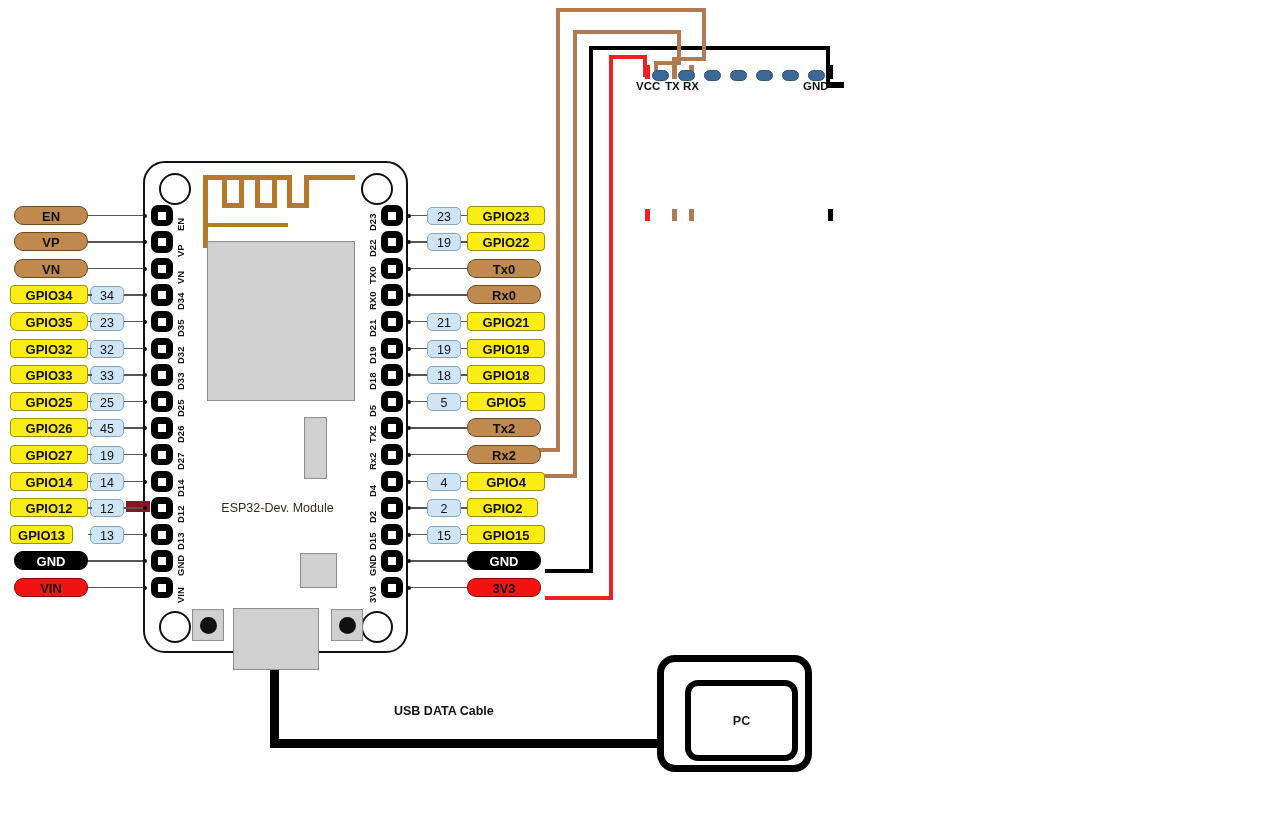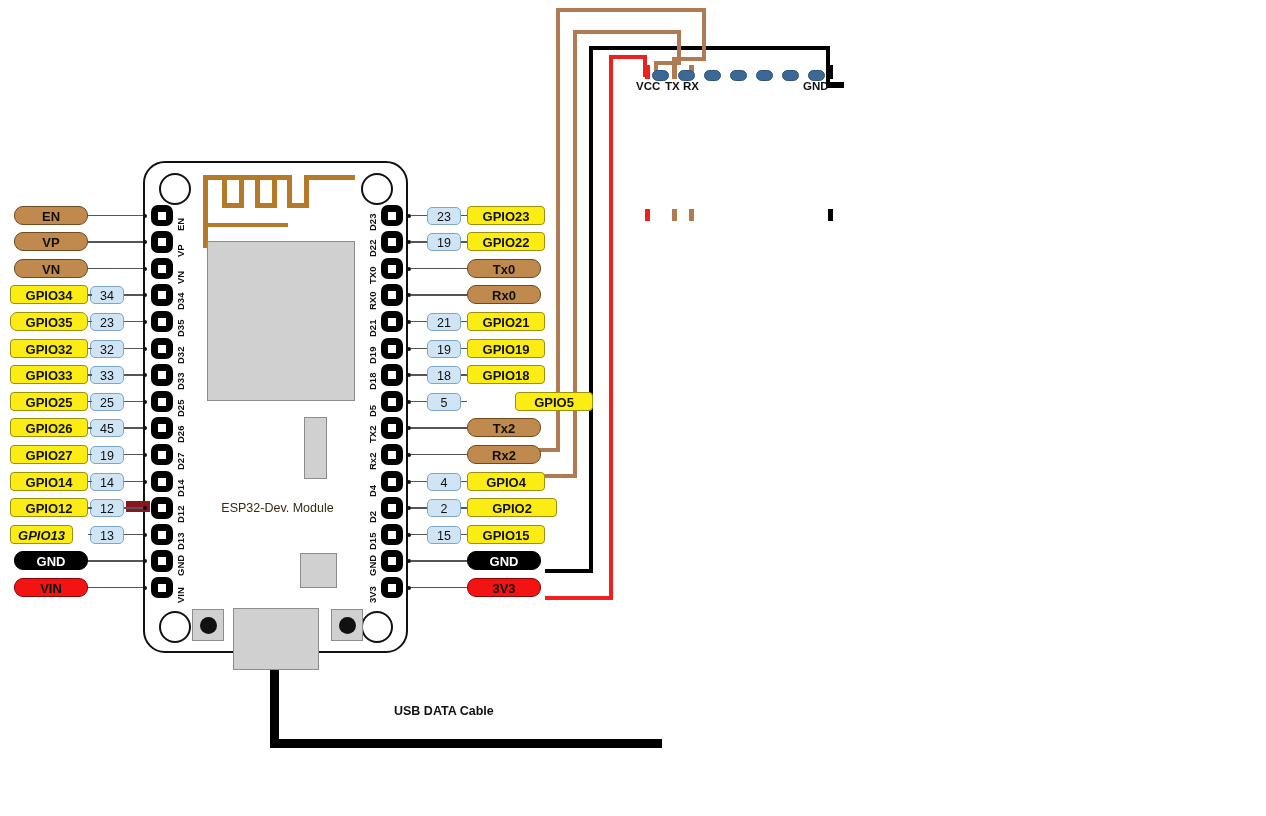--- a/index.html
+++ b/index.html
@@ -240,20 +240,25 @@
       <div class="gps-lbl" style="left: 803px; top: 80px;">GND</div>
       <div class="abs" style="left: 652px; top: 70px; width: 17px; height: 11px; border-radius: 6px; background: rgb(59, 104, 148); border: 1px solid rgb(43, 85, 125); box-sizing: border-box; z-index: 0;"></div>
       <div class="abs" style="left: 678px; top: 70px; width: 17px; height: 11px; border-radius: 6px; background: rgb(59, 104, 148); border: 1px solid rgb(43, 85, 125); box-sizing: border-box; z-index: 0;"></div>
       <div class="abs" style="left: 704px; top: 70px; width: 17px; height: 11px; border-radius: 6px; background: rgb(59, 104, 148); border: 1px solid rgb(43, 85, 125); box-sizing: border-box; z-index: 0;"></div>
       <div class="abs" style="left: 730px; top: 70px; width: 17px; height: 11px; border-radius: 6px; background: rgb(59, 104, 148); border: 1px solid rgb(43, 85, 125); box-sizing: border-box; z-index: 0;"></div>
       <div class="abs" style="left: 756px; top: 70px; width: 17px; height: 11px; border-radius: 6px; background: rgb(59, 104, 148); border: 1px solid rgb(43, 85, 125); box-sizing: border-box; z-index: 0;"></div>
       <div class="abs" style="left: 782px; top: 70px; width: 17px; height: 11px; border-radius: 6px; background: rgb(59, 104, 148); border: 1px solid rgb(43, 85, 125); box-sizing: border-box; z-index: 0;"></div>
       <div class="abs" style="left: 808px; top: 70px; width: 17px; height: 11px; border-radius: 6px; background: rgb(59, 104, 148); border: 1px solid rgb(43, 85, 125); box-sizing: border-box; z-index: 0;"></div>
     </div>
 
+  <div id="pc-outer">
+    <div id="pc-inner">
+      <div id="pc-label">PC</div>
+    </div>
+  </div>
   <div id="usb-cable-label">USB DATA Cable</div>
 
 <div class="dot" style="left: 143px; top: 213.5px;"></div>
     <div class="lbl lbl-brown" style="left: 14px; top: 205.5px; width: 74px;">EN</div>
     <div class="lead" style="left: 88px; top: 214.5px; width: 55px;"></div>
     <div class="dot" style="left: 143px; top: 240.1px;"></div>
     <div class="lbl lbl-brown" style="left: 14px; top: 232.1px; width: 74px;">VP</div>
     <div class="lead" style="left: 88px; top: 241.1px; width: 55px;"></div>
     <div class="dot" style="left: 143px; top: 266.7px;"></div>
     <div class="lbl lbl-brown" style="left: 14px; top: 258.7px; width: 74px;">VN</div>
@@ -297,21 +302,21 @@
     <div class="lbl lbl-yellow" style="left: 10px; top: 471.5px; width: 78px;">GPIO14</div>
     <div class="num" style="left: 90px; top: 472.5px;">14</div>
     <div class="lead" style="left: 88px; top: 480.5px; width: 4px;"></div>
     <div class="lead" style="left: 124px; top: 480.5px; width: 19px;"></div>
     <div class="dot" style="left: 143px; top: 506.1px;"></div>
     <div class="lbl lbl-yellow" style="left: 10px; top: 498.1px; width: 78px;">GPIO12</div>
     <div class="num" style="left: 90px; top: 499.1px;">12</div>
     <div class="lead" style="left: 88px; top: 507.1px; width: 4px;"></div>
     <div class="lead" style="left: 124px; top: 507.1px; width: 19px;"></div>
     <div class="dot" style="left: 143px; top: 532.7px;"></div>
-    <div class="lbl lbl-yellow" style="left: 10px; top: 524.7px; width: 63px; font-style: italic;">GPIO13</div>
+    <div class="lbl lbl-yellow" style="left: 10px; top: 524.7px; width: 63px;">GPIO13</div>
     <div class="num" style="left: 90px; top: 525.7px;">13</div>
     <div class="lead" style="left: 88px; top: 533.7px; width: 4px;"></div>
     <div class="lead" style="left: 124px; top: 533.7px; width: 19px;"></div>
     <div class="dot" style="left: 143px; top: 559.3px;"></div>
     <div class="lbl lbl-black" style="left: 14px; top: 551.3px; width: 74px;">GND</div>
     <div class="lead" style="left: 88px; top: 560.3px; width: 55px;"></div>
     <div class="dot" style="left: 143px; top: 585.9px;"></div>
     <div class="lbl lbl-red" style="left: 14px; top: 577.9px; width: 74px;">VIN</div>
     <div class="lead" style="left: 88px; top: 586.9px; width: 55px;"></div>
     <div class="dot" style="left: 407px; top: 213.5px;"></div>
@@ -339,37 +344,37 @@
     <div class="lbl lbl-yellow" style="left: 467px; top: 338.5px; width: 78px;">GPIO19</div>
     <div class="num" style="left: 427px; top: 339.5px;">19</div>
     <div class="lead" style="left: 411px; top: 347.5px; width: 16px;"></div>
     <div class="lead" style="left: 461px; top: 347.5px; width: 6px;"></div>
     <div class="dot" style="left: 407px; top: 373.1px;"></div>
     <div class="lbl lbl-yellow" style="left: 467px; top: 365.1px; width: 78px;">GPIO18</div>
     <div class="num" style="left: 427px; top: 366.1px;">18</div>
     <div class="lead" style="left: 411px; top: 374.1px; width: 16px;"></div>
     <div class="lead" style="left: 461px; top: 374.1px; width: 6px;"></div>
     <div class="dot" style="left: 407px; top: 399.7px;"></div>
-    <div class="lbl lbl-yellow" style="left: 467px; top: 391.7px; width: 78px; margin-left: 48px;">GPIO5</div>
+    <div class="lbl lbl-yellow" style="left: 467px; top: 391.7px; width: 78px;">GPIO5</div>
     <div class="num" style="left: 427px; top: 392.7px;">5</div>
     <div class="lead" style="left: 411px; top: 400.7px; width: 16px;"></div>
     <div class="lead" style="left: 461px; top: 400.7px; width: 6px;"></div>
     <div class="dot" style="left: 407px; top: 426.3px;"></div>
     <div class="lbl lbl-brown" style="left: 467px; top: 418.3px; width: 74px;">Tx2</div>
     <div class="lead" style="left: 411px; top: 427.3px; width: 56px;"></div>
     <div class="dot" style="left: 407px; top: 452.9px;"></div>
     <div class="lbl lbl-brown" style="left: 467px; top: 444.9px; width: 74px;">Rx2</div>
     <div class="lead" style="left: 411px; top: 453.9px; width: 56px;"></div>
     <div class="dot" style="left: 407px; top: 479.5px;"></div>
     <div class="lbl lbl-yellow" style="left: 467px; top: 471.5px; width: 78px;">GPIO4</div>
     <div class="num" style="left: 427px; top: 472.5px;">4</div>
     <div class="lead" style="left: 411px; top: 480.5px; width: 16px;"></div>
     <div class="lead" style="left: 461px; top: 480.5px; width: 6px;"></div>
     <div class="dot" style="left: 407px; top: 506.1px;"></div>
-    <div class="lbl lbl-yellow" style="left: 467px; top: 498.1px; width: 90px;">GPIO2</div>
+    <div class="lbl lbl-yellow" style="left: 467px; top: 498.1px; width: 71px;">GPIO2</div>
     <div class="num" style="left: 427px; top: 499.1px;">2</div>
     <div class="lead" style="left: 411px; top: 507.1px; width: 16px;"></div>
     <div class="lead" style="left: 461px; top: 507.1px; width: 6px;"></div>
     <div class="dot" style="left: 407px; top: 532.7px;"></div>
     <div class="lbl lbl-yellow" style="left: 467px; top: 524.7px; width: 78px;">GPIO15</div>
     <div class="num" style="left: 427px; top: 525.7px; text-align: center;">15</div>
     <div class="lead" style="left: 411px; top: 533.7px; width: 16px;"></div>
     <div class="lead" style="left: 461px; top: 533.7px; width: 6px;"></div>
     <div class="dot" style="left: 407px; top: 559.3px;"></div>
     <div class="lbl lbl-black" style="left: 467px; top: 551.3px; width: 74px;">GND</div>

